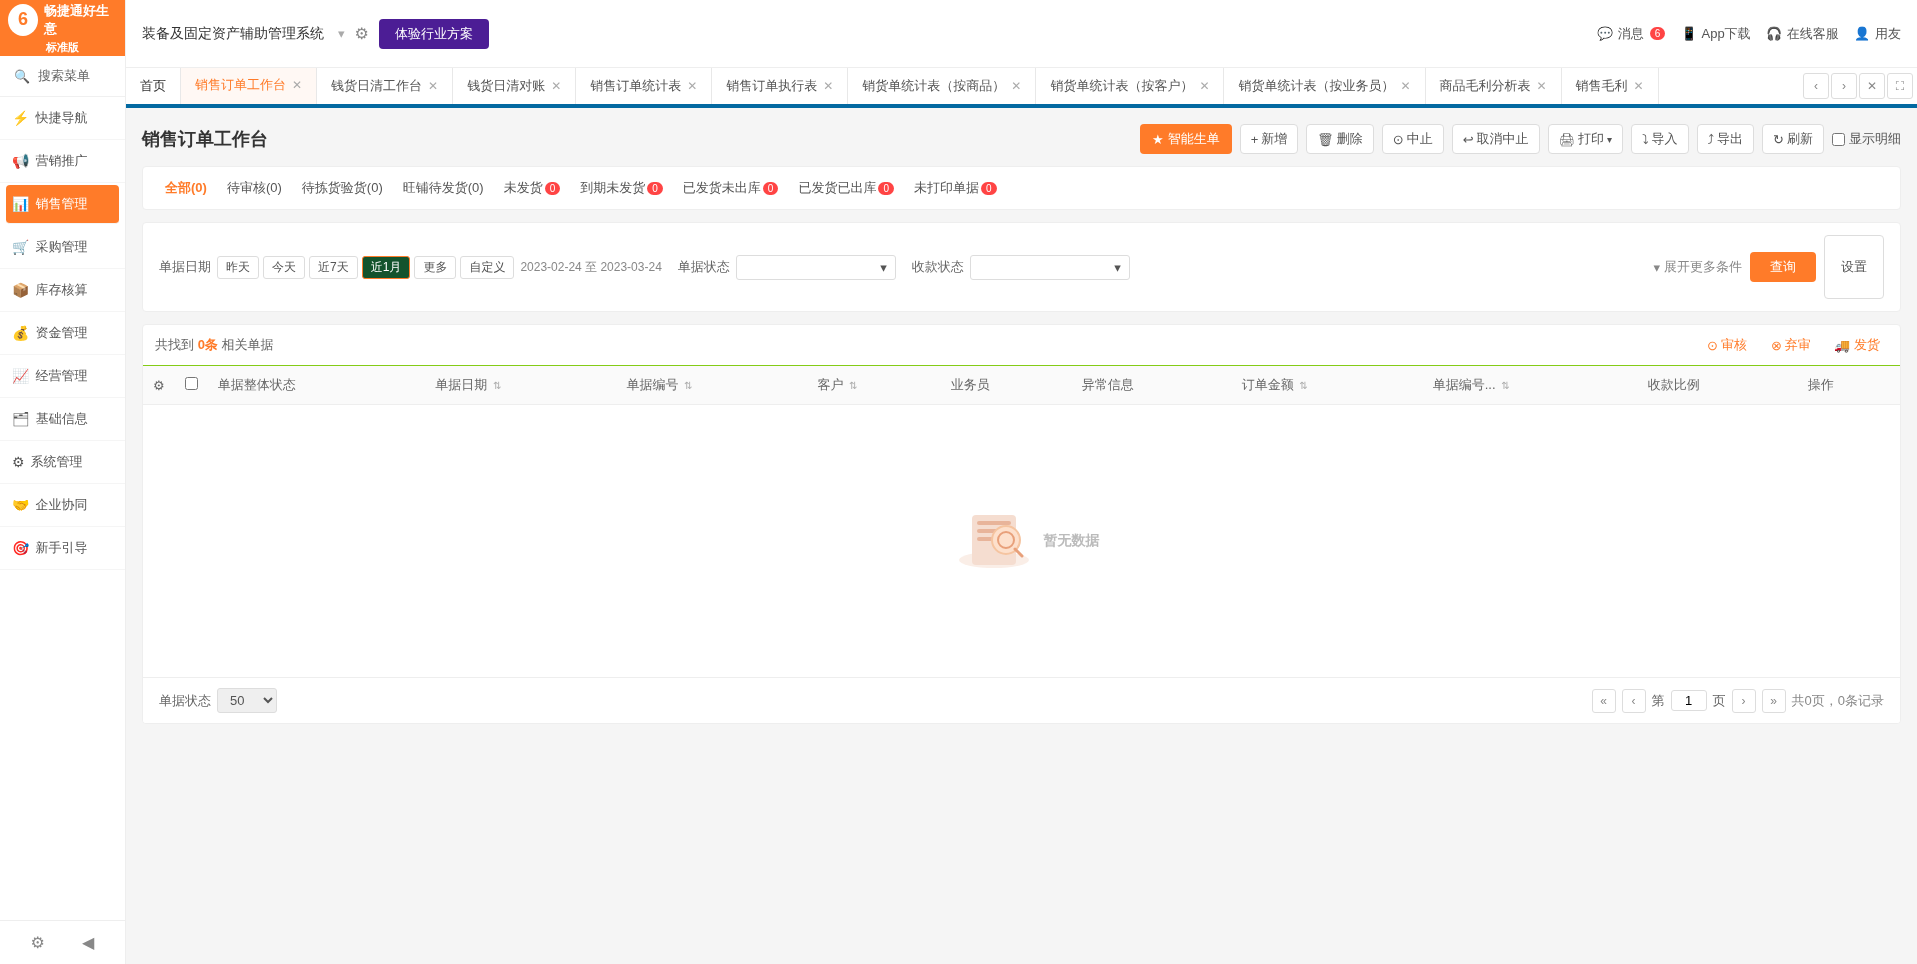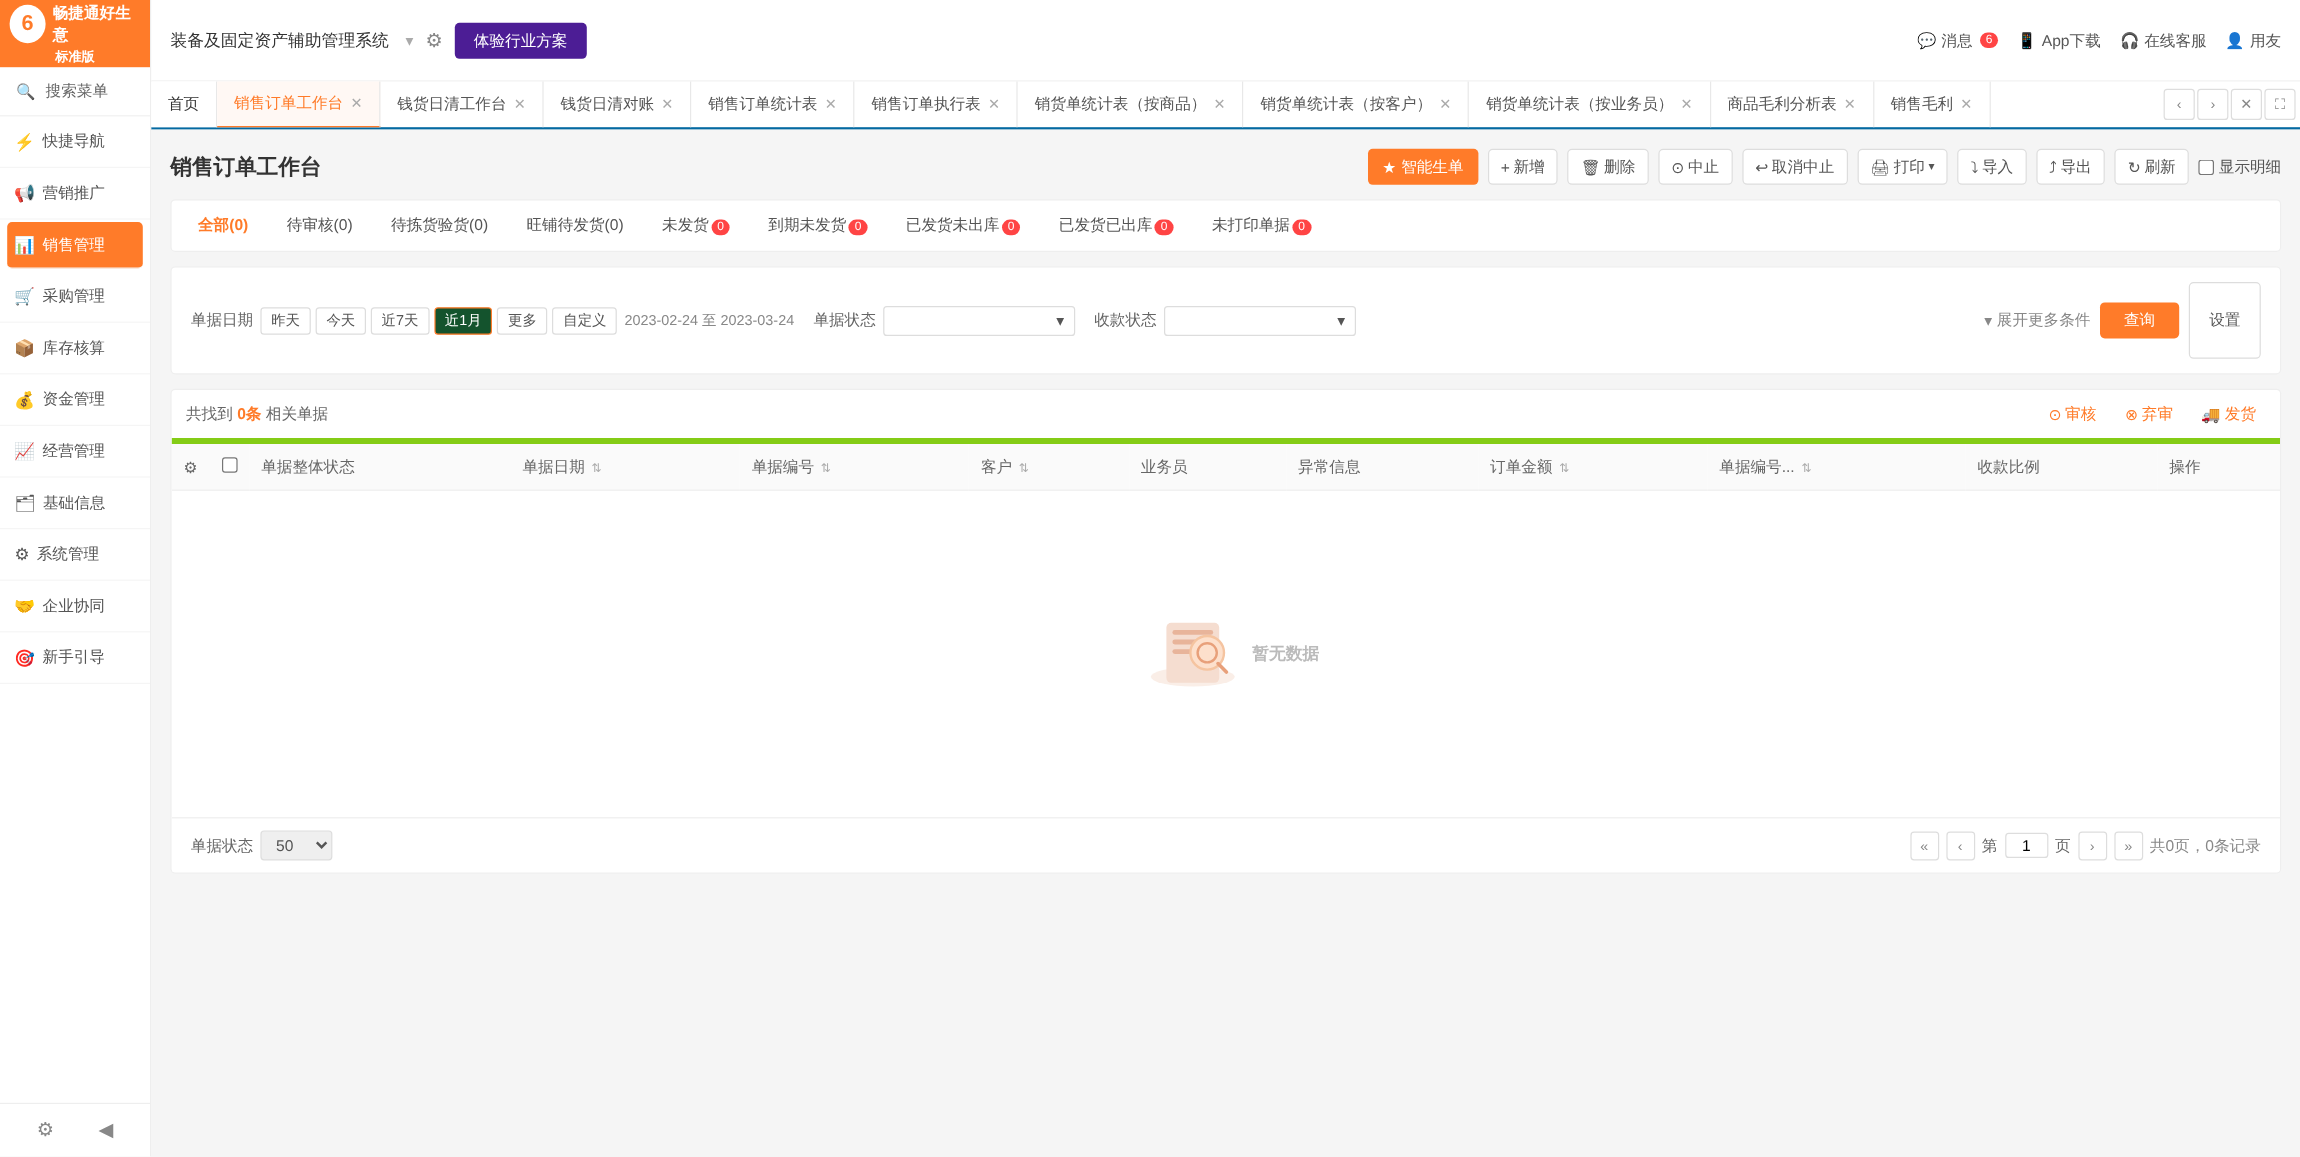--- a/index.html
+++ b/index.html
@@ -23,60 +23,60 @@
     .topbar { height: 68px; background: #fff; border-bottom: 1px solid #eee; display: flex; align-items: center; padding: 0 16px; justify-content: space-between; flex-shrink: 0; }
     .topbar-left { display: flex; align-items: center; gap: 10px; }
     .topbar-chevron { color: #aaa; margin-left: 4px; }
     .topbar-gear { color: #888; font-size: 16px; cursor: pointer; }
     .btn-orange { background: #4c1d95; color: #fff; border: none; padding: 6px 16px; border-radius: 4px; cursor: pointer; font-size: 13px; }
     .topbar-right { display: flex; align-items: center; gap: 16px; color: #555; }
     .topbar-right-item { display: flex; align-items: center; gap: 4px; cursor: pointer; font-size: 13px; }
     .badge { background: #ff4444; color: #fff; border-radius: 10px; font-size: 10px; padding: 1px 5px; margin-left: 2px; }
 
     
-    .tabbar { height: 40px; background: #fff; border-bottom: 2px solid #0369a1; display: flex; align-items: center; overflow: hidden; flex-shrink: 0; }
+    .tabbar { height: 40px; background: #fff; border-bottom: 4px solid #0369a1; display: flex; align-items: center; overflow: hidden; flex-shrink: 0; }
     .tab-item { display: flex; align-items: center; padding: 0 14px; height: 40px; border-right: 1px solid #e8e8e8; color: #555; cursor: pointer; white-space: nowrap; font-size: 13px; flex-shrink: 0; }
     .tab-item.active { color: #ff7b29; border-bottom: 2px solid #ff7b29; background: #fff8f4; }
     .tab-item.home { background: #fff; color: #333; }
     .tab-close { margin-left: 6px; color: #aaa; font-size: 12px; cursor: pointer; }
     .tab-nav-btns { display: flex; align-items: center; margin-left: auto; padding: 0 4px; gap: 2px; }
     .tab-nav-btn { width: 26px; height: 26px; display: flex; align-items: center; justify-content: center; cursor: pointer; color: #888; border: 1px solid #ddd; border-radius: 3px; font-size: 12px; }
 
     
     .content { flex: 1; overflow-y: auto; padding: 16px; background: #f5f5f5; }
     .page-header { display: flex; align-items: center; justify-content: space-between; margin-bottom: 12px; }
     .page-title { font-size: 18px; font-weight: bold; color: #333; }
     .header-actions { display: flex; align-items: center; gap: 8px; }
     .btn-smart { background: #ff7b29; color: #fff; border: none; padding: 6px 12px; border-radius: 4px; cursor: pointer; font-size: 13px; display: flex; align-items: center; gap: 4px; }
     .btn-action { background: #fff; color: #555; border: 1px solid #ddd; padding: 5px 10px; border-radius: 4px; cursor: pointer; font-size: 12px; display: flex; align-items: center; gap: 3px; }
     .checkbox-label { display: flex; align-items: center; gap: 4px; font-size: 12px; color: #555; }
 
     
-    .sub-tabs { display: flex; gap: 12px; margin-bottom: 12px; background: #fff; border-radius: 4px; padding: 8px 12px; border: 1px solid #eee; }
+    .sub-tabs { display: flex; gap: 0; margin-bottom: 12px; background: #fff; border-radius: 4px; padding: 8px 12px; border: 1px solid #eee; }
     .sub-tab { padding: 4px 10px; color: #555; cursor: pointer; font-size: 13px; border-radius: 3px; white-space: nowrap; }
     .sub-tab.active { color: #ff7b29; font-weight: bold; }
     .sub-tab .count-badge { background: #ff4444; color: #fff; border-radius: 10px; font-size: 10px; padding: 1px 5px; margin-left: 2px; }
 
     
     .filter-bar { background: #fff; border: 1px solid #eee; border-radius: 4px; padding: 12px 16px; margin-bottom: 12px; }
     .filter-row { display: flex; align-items: center; gap: 16px; flex-wrap: wrap; }
     .filter-item { display: flex; align-items: center; gap: 6px; }
     .filter-label { color: #666; font-size: 13px; white-space: nowrap; }
     .filter-date-btns { display: flex; gap: 4px; }
     .date-btn { padding: 2px 8px; border: 1px solid #ddd; border-radius: 3px; cursor: pointer; font-size: 12px; color: #555; background: #fff; }
     .date-btn.active { background: #14532d; color: #fff; border-color: #ff7b29; }
     .date-range { color: #888; font-size: 12px; }
     .filter-select { border: 1px solid #ddd; border-radius: 3px; padding: 4px 8px; color: #555; font-size: 13px; background: #fff; width: 160px; display: flex; align-items: center; justify-content: space-between; cursor: pointer; }
     .expand-btn { display: flex; align-items: center; gap: 4px; color: #888; cursor: pointer; font-size: 12px; margin-left: auto; }
     .btn-query { background: #ff7b29; color: #fff; border: none; padding: 6px 20px; border-radius: 4px; cursor: pointer; font-size: 13px; }
     .btn-set { background: #fff; color: #555; border: 1px solid #ddd; padding: 22px 16px; border-radius: 4px; cursor: pointer; font-size: 13px; }
 
     
     .table-area { background: #fff; border: 1px solid #eee; border-radius: 4px; overflow: hidden; }
-    .table-toolbar { display: flex; align-items: center; justify-content: space-between; padding: 8px 12px; border-bottom: 5px solid #84cc16; }
+    .table-toolbar { display: flex; align-items: center; justify-content: space-between; padding: 8px 12px; border-bottom: 1px solid #84cc16; }
     .table-info { color: #666; font-size: 13px; }
     .table-info .count { color: #ff7b29; font-weight: bold; }
     .table-actions { display: flex; gap: 8px; }
     .table-action-btn { display: flex; align-items: center; gap: 3px; color: #555; cursor: pointer; font-size: 12px; padding: 3px 8px; border-radius: 3px; }
     .table-action-btn.approve { color: #ff7b29; }
     .table-action-btn.discard { color: #ff7b29; }
     .table-action-btn.ship { color: #ff7b29; }
     table { width: 100%; border-collapse: collapse; }
     thead tr { background: #fafafa; }
     th { padding: 10px 10px; text-align: left; color: #666; font-weight: normal; border-bottom: 1px solid #eee; font-size: 13px; white-space: nowrap; }

